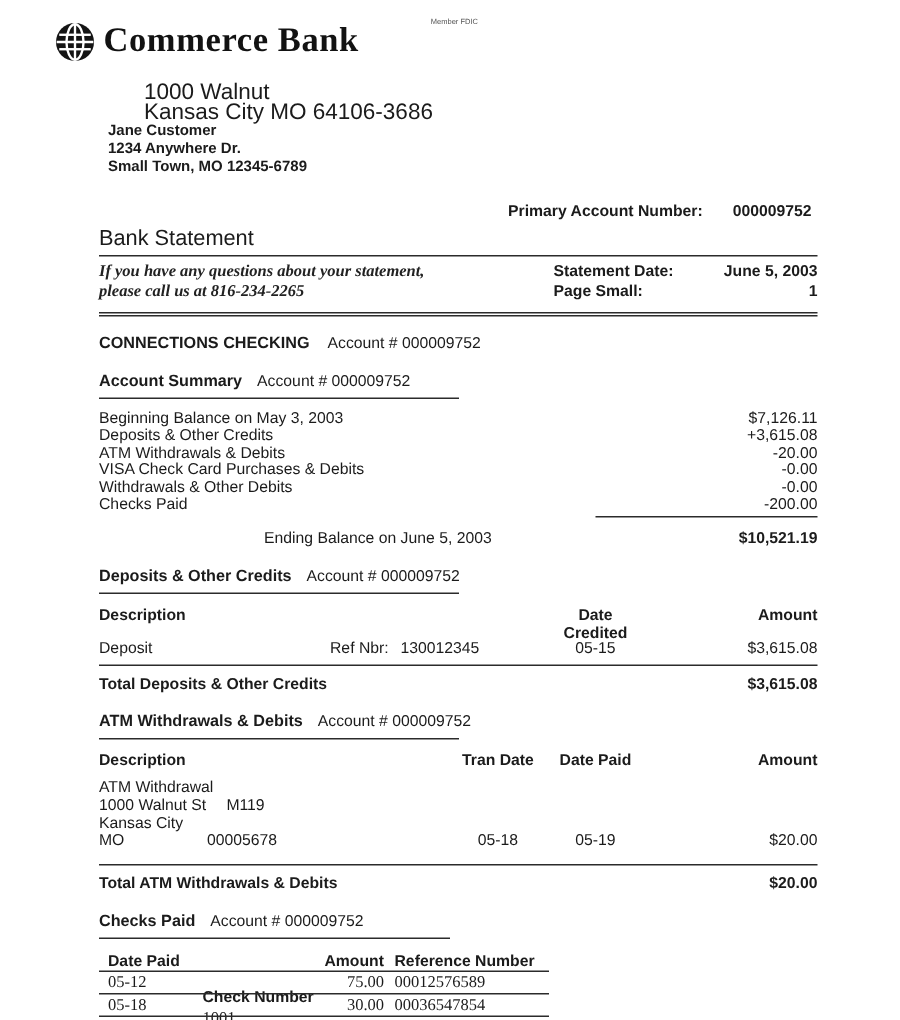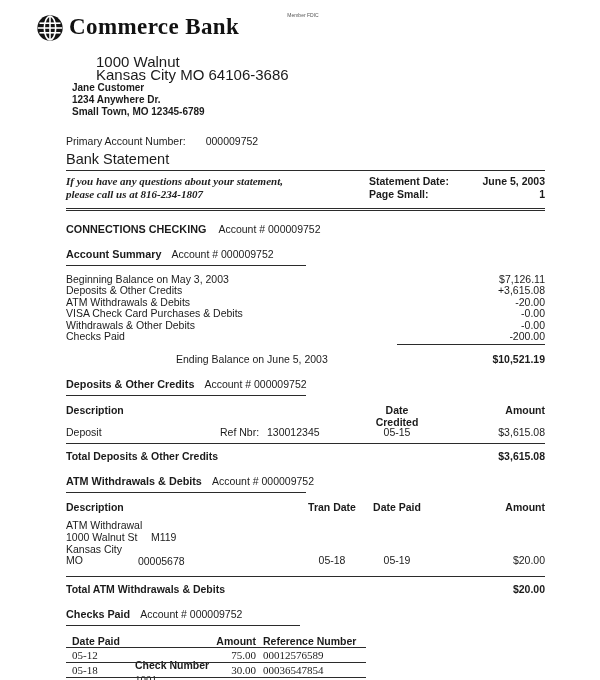--- a/index.html
+++ b/index.html
@@ -20,21 +20,21 @@
     font-family:"Liberation Serif", serif;
     font-weight:bold; font-size:23px; line-height:26px; letter-spacing:0.4px; color:#121212;
   }
   .member-fdic { font-size:5px; color:#555; text-align:right; margin-top:-2px; padding-right:2px; }
   .bank-address { position:absolute; left:72px; top:56px; font-size:15px; line-height:12.5px;margin-left:24px; }
   .customer-address { position:absolute; left:72px; top:82px; font-size:10px; line-height:12px; font-weight:bold; }
 
   
   .content { position:absolute; left:66px; top:135px; width:479px; font-size:10.5px; }
 
-  .pa-row { display:flex; gap:20px; font-weight:normal; height:13px; }
+  .pa-row { display:flex; justify-content:flex-end; gap:20px; font-weight:bold; height:13px; }
   .pa-value { min-width:52px; text-align:right; padding-right:4px; }
 
   .stmt-title { font-size:14.5px; margin-top:3px; padding-bottom:3px; border-bottom:1.8px solid #2b2b2b; }
 
   .info-block { position:relative; padding:4px 0 7px 0; }
   .questions {
     width:320px;
     font-family:"Liberation Serif", serif;
     font-style:italic; font-weight:bold;
     font-size:11px; line-height:13px; color:#222;
@@ -132,21 +132,21 @@
     <div class="pa-row">
       <span>Primary Account Number:</span>
       <span class="pa-value">000009752</span>
     </div>
 
     <div class="stmt-title">Bank Statement</div>
 
     <div class="info-block">
       <div class="questions">
         <div>If you have any questions about your statement,</div>
-        <div>please call us at 816-234-1807</div>
+        <div>please call us at 816-234-2265</div>
       </div>
       <div class="right-meta">
         <div class="meta-row">
           <span>Statement Date:</span>
           <span>June 5, 2003</span>
         </div>
         <div class="meta-row">
           <span>Page Small:</span>
           <span>1</span>
         </div>

